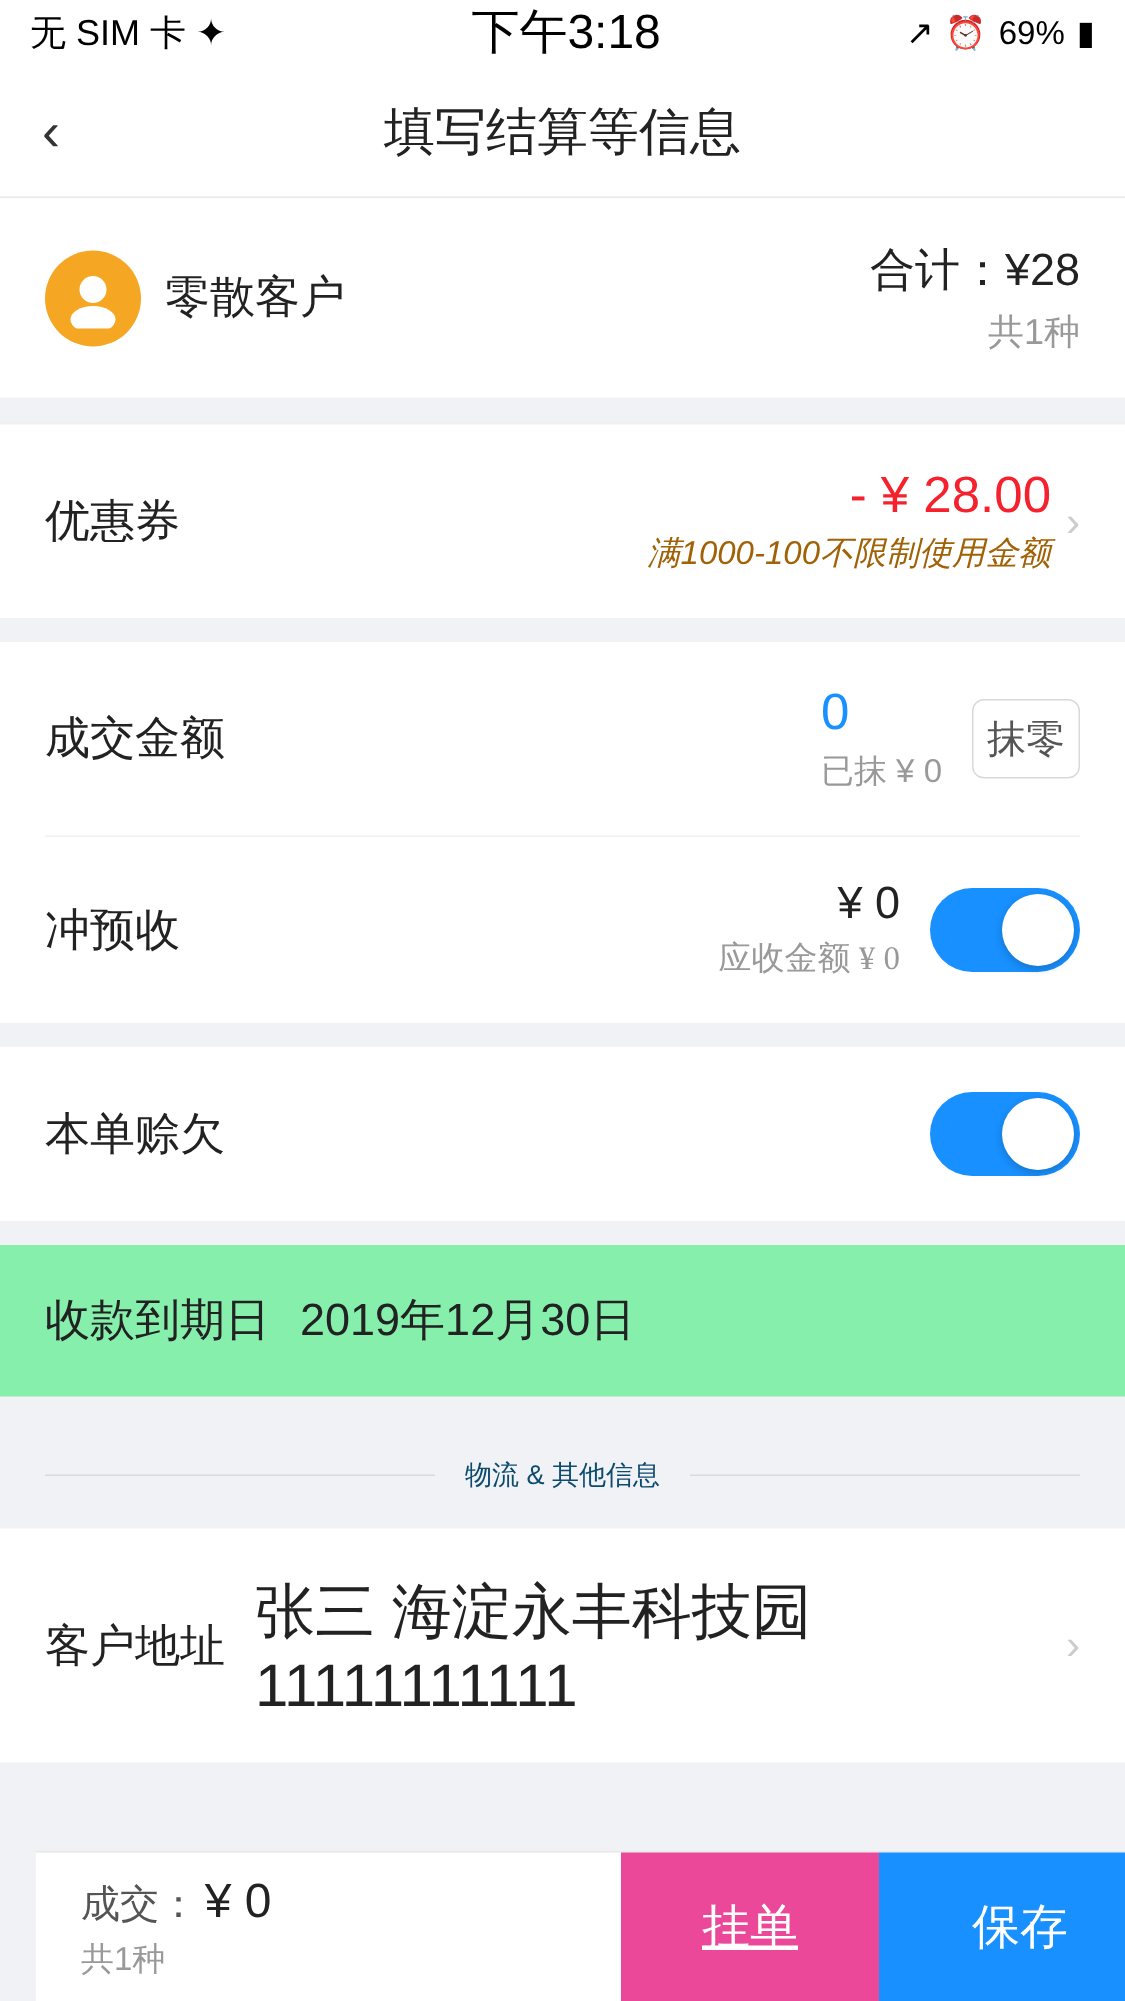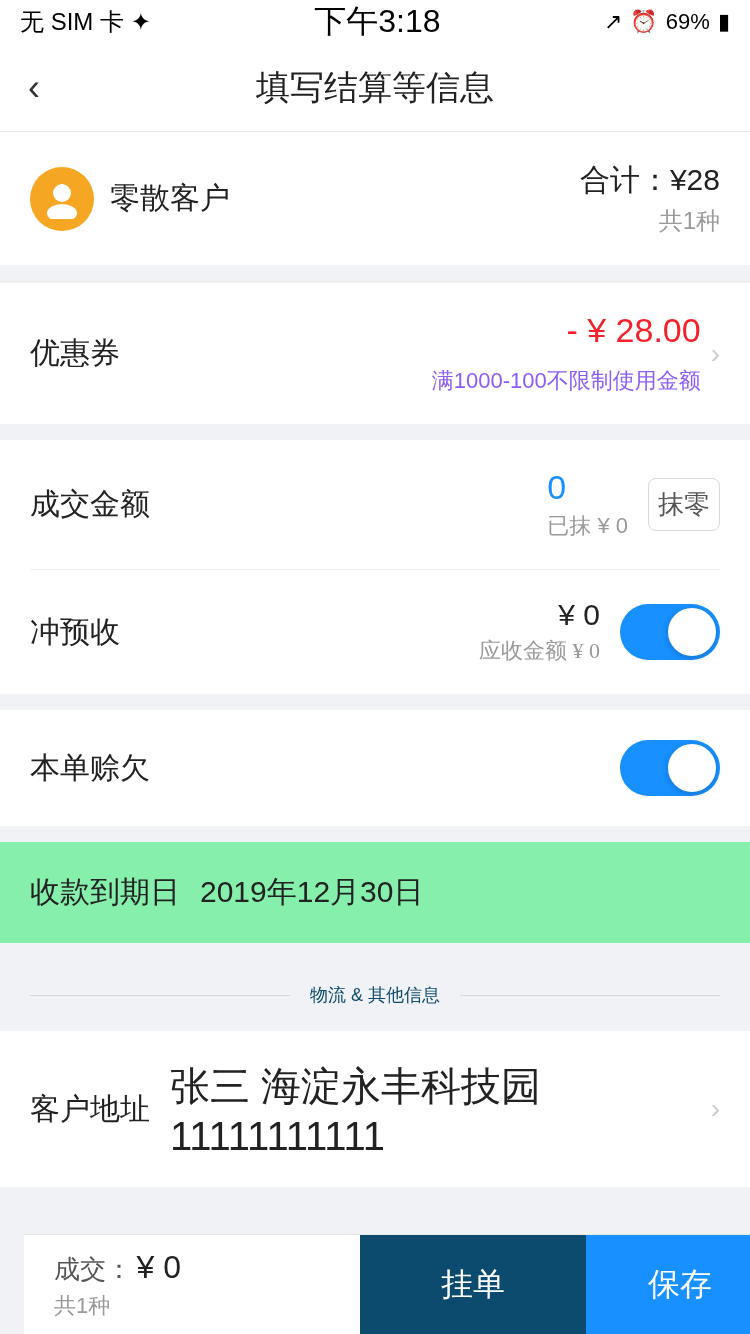--- a/index.html
+++ b/index.html
@@ -91,21 +91,21 @@
       background: #fff;
       padding: 28px 30px;
       display: flex;
       align-items: center;
       justify-content: space-between;
       border-top: 1px solid #f0f0f0;
     }
     .row-label { font-size: 30px; color: #222; }
     .coupon-right { text-align: right; display: flex; align-items: center; gap: 10px; }
     .coupon-discount { font-size: 34px; color: #f5222d; font-weight: 500; }
-    .coupon-desc { font-size: 22px; color: #8b5cf6; margin-top: 16px; }
+    .coupon-desc { font-size: 22px; color: #a16207; margin-top: 4px; font-style: italic; }
     .chevron-right { font-size: 28px; color: #ccc; }
 
     
     .mid-section {
       background: #fff;
       padding: 0 30px;
       margin-bottom: 16px;
     }
     .mid-row {
       display: flex;
@@ -224,29 +224,30 @@
       margin-left: 24px;
     }
     .bottom-info {
       flex: 1;
       padding: 0 30px;
     }
     .bottom-deal { font-size: 26px; color: #555; }
     .bottom-deal-amount { font-size: 32px; color: #222; font-weight: 500; }
     .bottom-count { font-size: 22px; color: #999; margin-top: 4px; }
     .bottom-btn-hang {
-      width: 226px;
+      width: 172px;
       height: 100px;
-      background: #0c4a6e;
+      background: #ec4899;
       display: flex;
       align-items: center;
       justify-content: center;
       font-size: 32px;
       color: #fff;
       cursor: pointer;
+      text-decoration: underline;
     }
     .bottom-btn-save {
       width: 188px;
       height: 100px;
       background: #1890ff;
       display: flex;
       align-items: center;
       justify-content: center;
       font-size: 32px;
       color: #fff;

